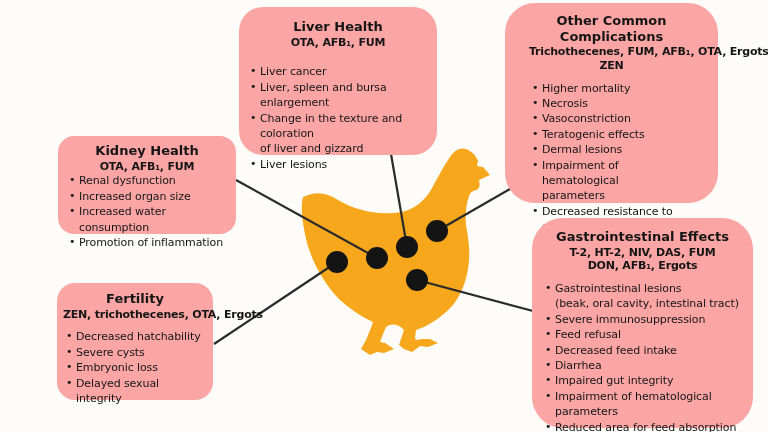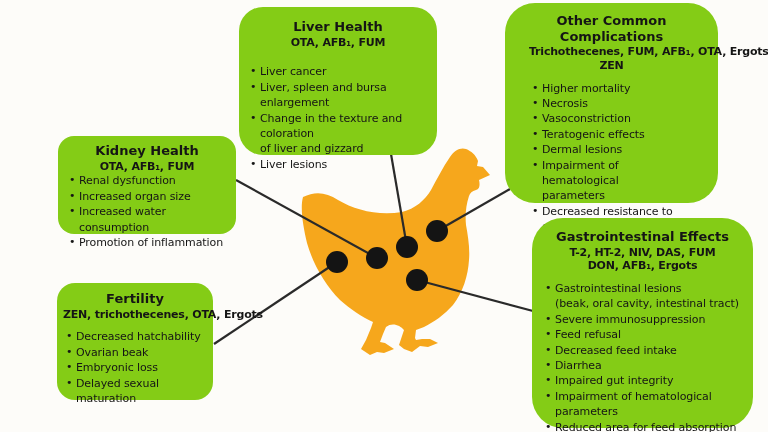--- a/index.html
+++ b/index.html
@@ -4,21 +4,21 @@
 <title>Diagram</title>
 <style>
   html,body{margin:0;padding:0;background:#ffffff;}
   #stage{
     position:relative;width:768px;height:432px;overflow:hidden;
     background:#fdfcf9;font-family:"DejaVu Sans","Liberation Sans",sans-serif;color:#151515;
   }
   #figure-svg{position:absolute;left:0;top:0;z-index:1;}
   .box{
     position:absolute;z-index:2;box-sizing:border-box;
-    background:#84cc16;color:#151515;
+    background:#fca5a5;color:#151515;
   }
   .box .title{margin:0;font-size:13px;font-weight:bold;text-align:center;line-height:1.2;}
   .box .toxins{
     margin:1px 0 0;font-size:11px;font-weight:bold;text-align:center;
     white-space:pre;letter-spacing:-0.2px;line-height:1.25;
   }
   .box .items{
     list-style:none;margin:10px 0 0;padding:0 0 0 3px;
     font-size:11px;line-height:1.4;letter-spacing:-0.1px;
   }
@@ -122,23 +122,23 @@
         <li>Increased water consumption</li>
         <li>Promotion of inflammation</li>
       </ul>
   </section>
 
   <section class="box box-fertility">
     <h2 class="title">Fertility</h2>
     <p class="toxins">ZEN, trichothecenes, OTA, Ergots</p>
     <ul class="items">
         <li>Decreased hatchability</li>
-        <li>Ovarian beak</li>
+        <li>Severe cysts</li>
         <li>Embryonic loss</li>
-        <li>Delayed sexual maturation</li>
+        <li>Delayed sexual integrity</li>
       </ul>
   </section>
 
   <section class="box box-gi">
     <h2 class="title">Gastrointestinal Effects</h2>
     <p class="toxins">T-2, HT-2, NIV, DAS, FUM
 DON, AFB₁, Ergots</p>
     <ul class="items">
         <li>Gastrointestinal lesions
 (beak, oral cavity, intestinal tract)</li>

